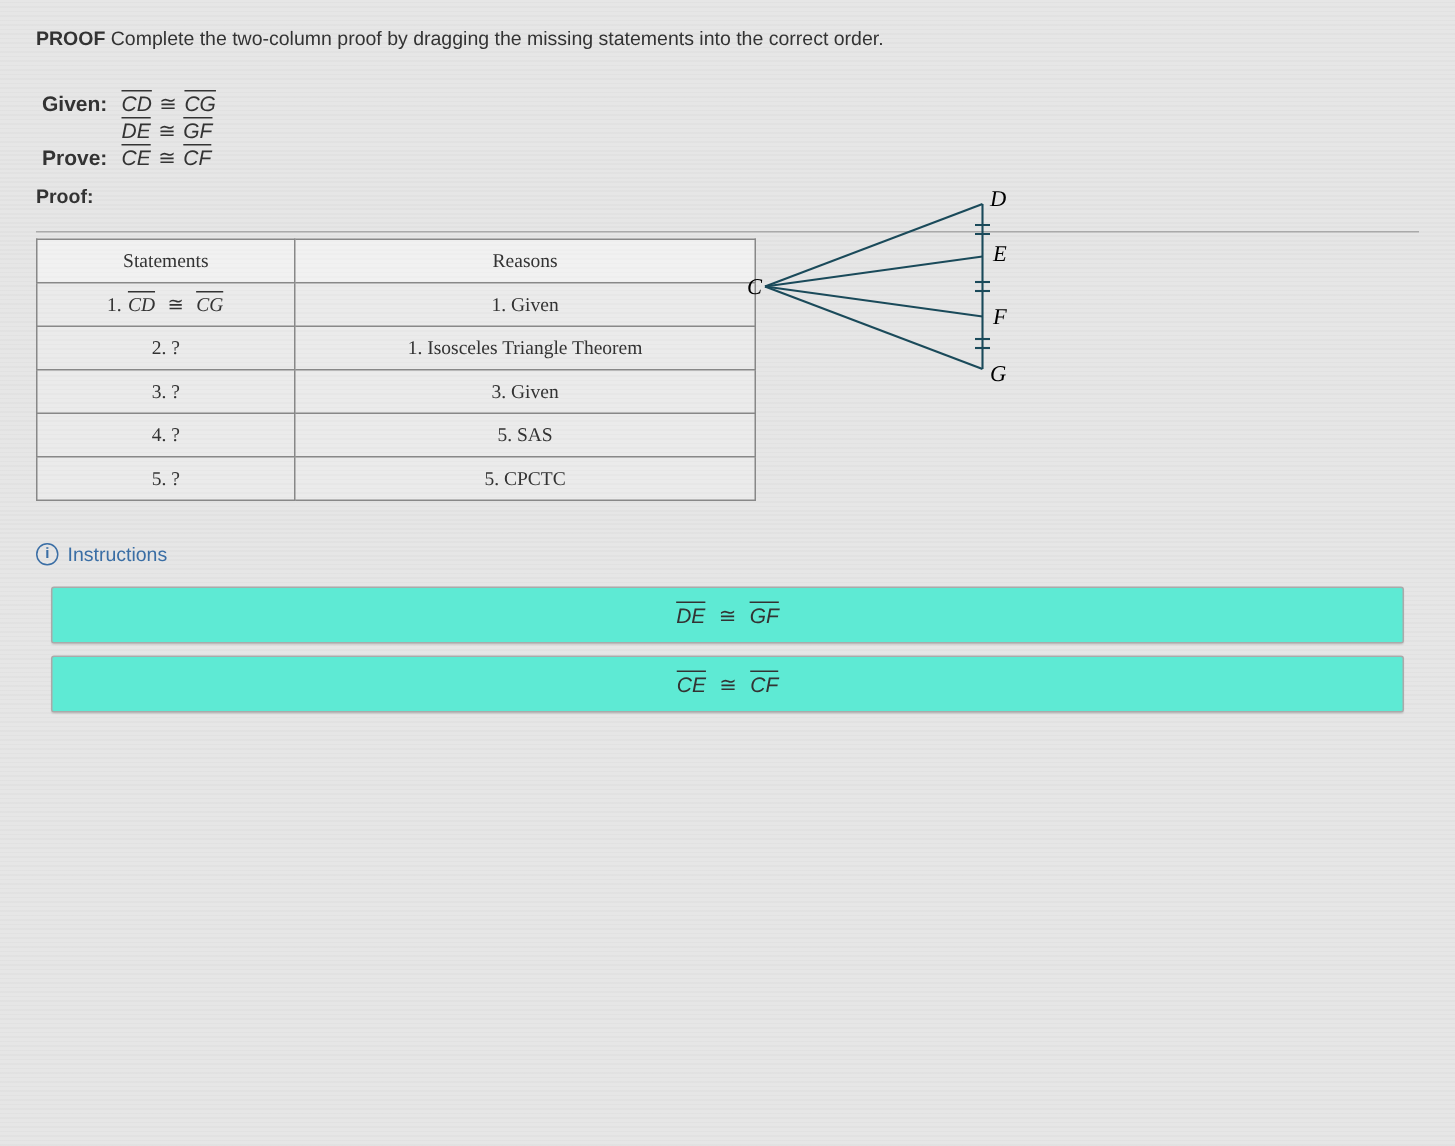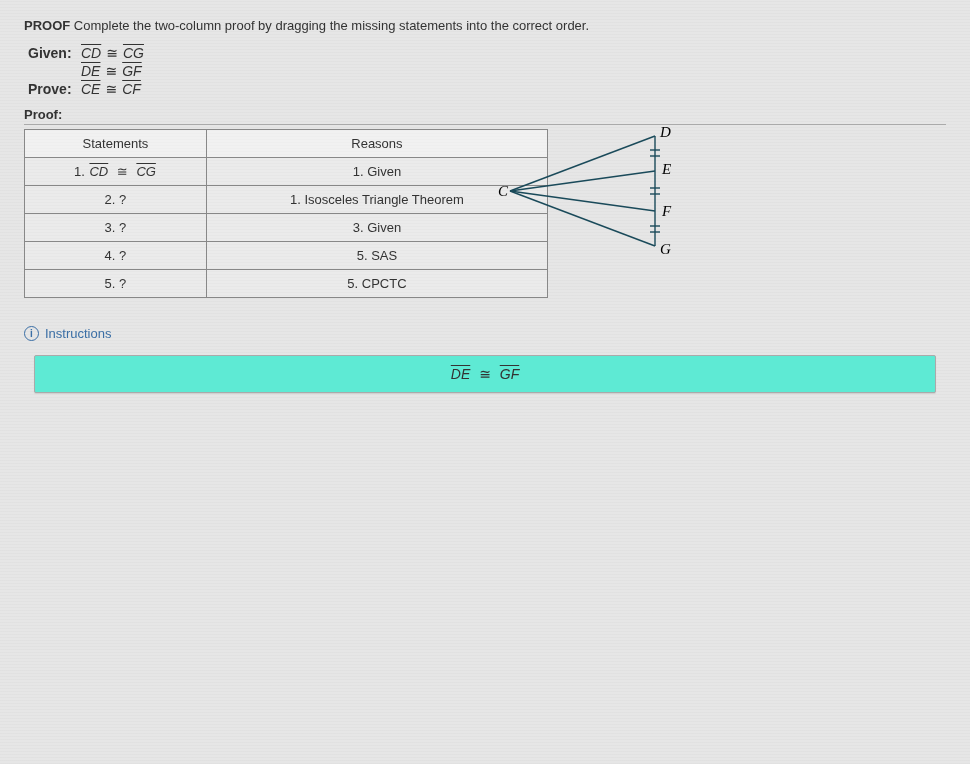--- a/index.html
+++ b/index.html
@@ -8,29 +8,29 @@
     padding: 18px 24px;
     width: 970px;
     height: 764px;
     font-family: Arial, Helvetica, sans-serif;
     font-size: 13px;
     color: #333;
     background: #e6e6e6;
     background-image: repeating-linear-gradient(0deg, rgba(0,0,0,0.02) 0 1px, transparent 1px 3px);
     position: relative;
   }
-  .title-line { margin-bottom: 12px; }
+  .title-line { margin-bottom: 28px; }
   .title-line .bold { font-weight: bold; }
   .given-block { margin-left: 4px; margin-bottom: 10px; font-size: 14px; }
   .given-block .row { margin: 2px 0; display: flex; align-items: flex-end; }
   .given-block .label { font-weight: bold; display: inline-block; width: 52px; }
   .seg { text-decoration: overline; font-style: italic; padding: 0 1px; }
   .cong { padding: 0 4px; }
-  .proof-label { font-weight: bold; margin-top: 6px; margin-bottom: 4px; border-bottom: 1px solid #aaa; width: 100%; padding-bottom: 2px;}
-  table.proof { border-collapse: collapse; width: 524px; background: rgba(255,255,255,0.2); }
+  .proof-label { font-weight: bold; margin-top: 6px; margin-bottom: 4px; border-bottom: 1px solid #aaa; width: 100%; padding-bottom: 16px;}
+  table.proof { border-collapse: collapse; width: 480px; background: rgba(255,255,255,0.2); font-family: Liberation Serif, serif; }
   table.proof th, table.proof td { border: 1px solid #888; padding: 6px 10px; text-align: center; font-size: 13px; }
   table.proof th { font-weight: normal; text-align: center; background: rgba(255,255,255,0.3); }
   .instructions { margin-top: 28px; margin-bottom: 14px; color: #3a6ea5; display: flex; align-items: center; gap: 6px; cursor: pointer; width: fit-content; }
   .instructions .circ { width: 15px; height: 15px; border: 1px solid #3a6ea5; border-radius: 50%; display: inline-flex; align-items: center; justify-content: center; font-size: 10px; font-weight: bold; }
   .drag-area { margin: 0 10px; }
   .drag-item { background: #5eead4; border: 1px solid #aaa; border-radius: 2px; padding: 10px 0; margin-bottom: 8px; text-align: center; font-size: 14px; cursor: grab; box-shadow: 0 1px 1px rgba(0,0,0,0.1); }
   .figure { position: absolute; left: 495px; top: 126px; }
   .figure svg { display: block; }
   .vlabel { font-style: italic; font-family: 'Times New Roman', serif; font-size: 15px; }
 </style>
@@ -126,13 +126,18 @@
   <span class="circ">i</span>
   <span>Instructions</span>
 </div>
 
 <div class="drag-area">
   <div class="drag-item">
     <span class="seg">DE</span>
     <span class="cong">≅</span>
     <span class="seg">GF</span>
   </div>
+  <div class="drag-item">
+    <span class="seg">CE</span>
+    <span class="cong">≅</span>
+    <span class="seg">CF</span>
+  </div>
 </div>
 
 </body></html>

